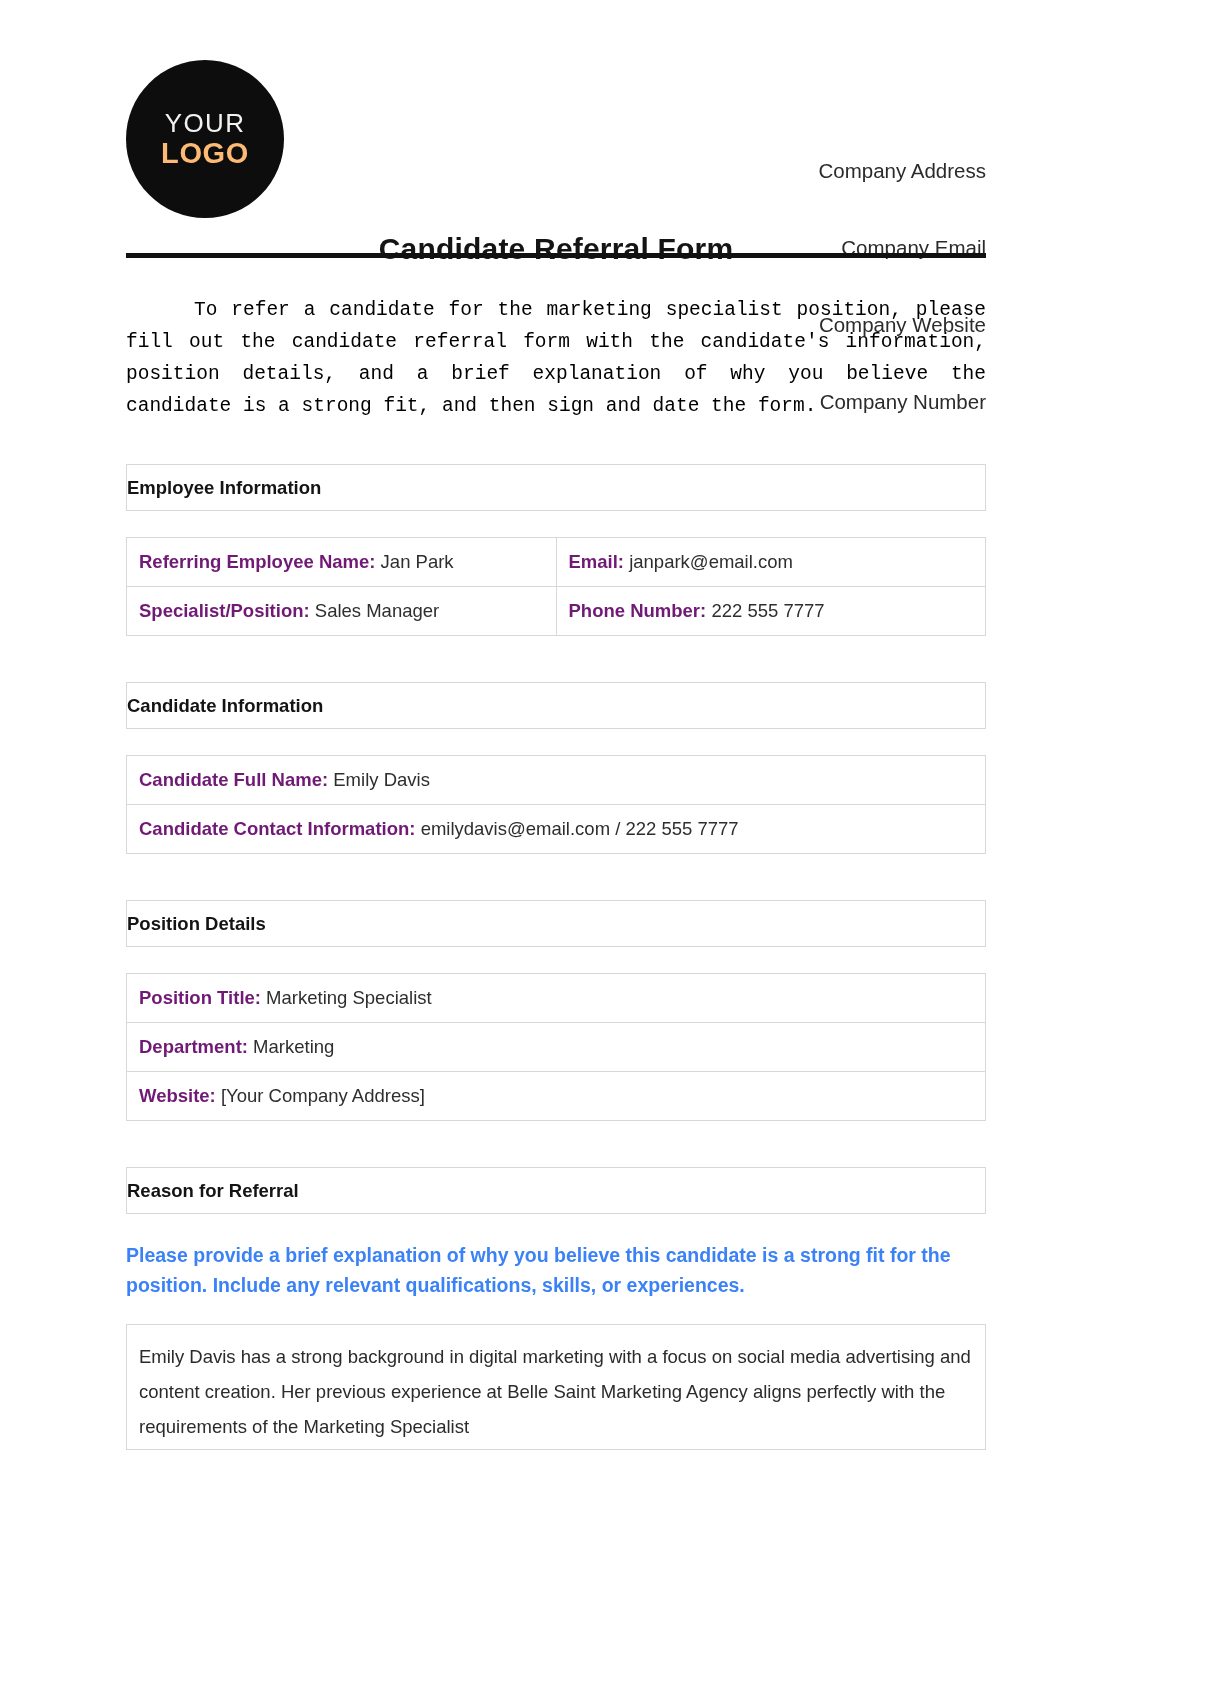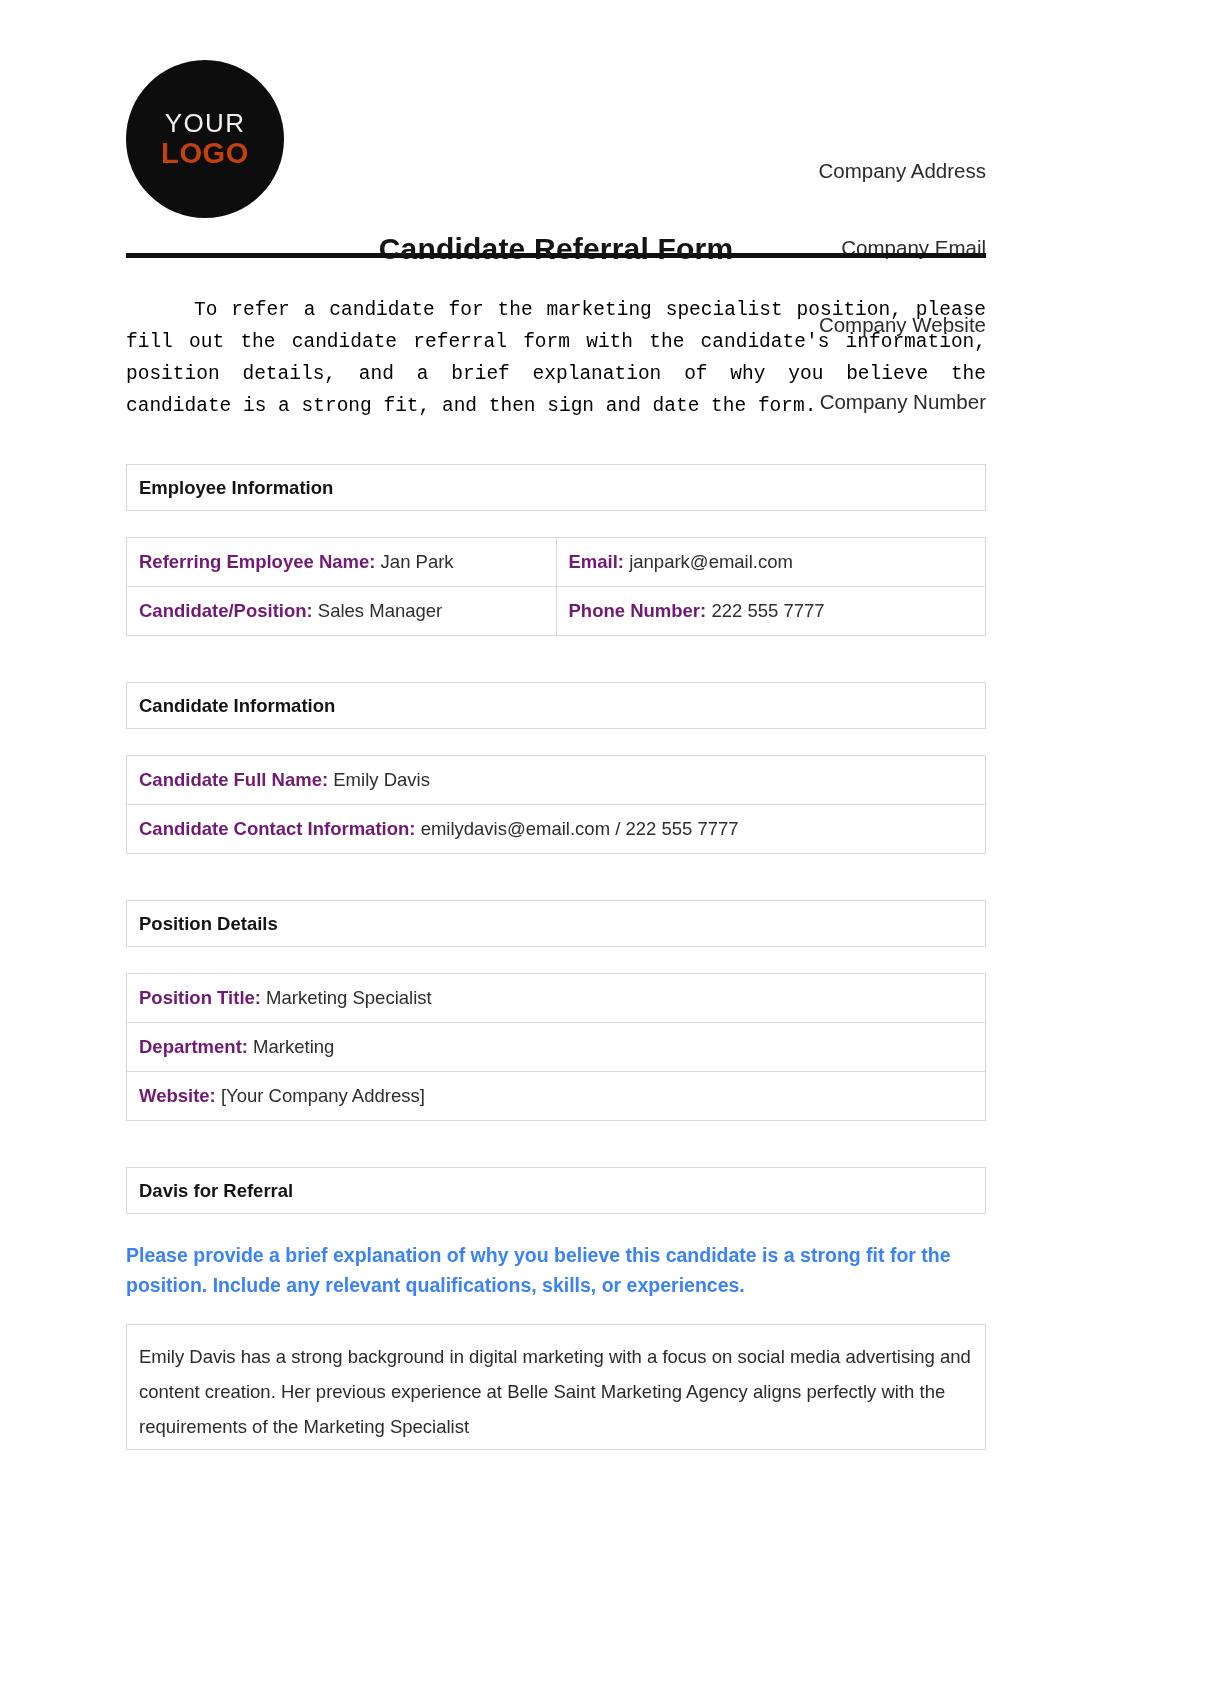--- a/index.html
+++ b/index.html
@@ -50,21 +50,21 @@
     line-height: 1;
   }
   .logo-top {
     color: #f2f2f2;
     font-size: 26px;
     letter-spacing: 1.4px;
     font-weight: 400;
     margin-bottom: 3px;
   }
   .logo-bottom {
-    color: #c2410c;
+    color: #fdba74;
     font-size: 29px;
     letter-spacing: 0.6px;
     font-weight: 700;
   }
   .company-block {
     position: absolute;
     right: 0;
     top: 108px;
     text-align: right;
     font-size: 20.5px;
@@ -106,21 +106,21 @@
     font-family: Liberation Mono, monospace;
   }
 
   
   .section-box {
     border: 1px solid #d8d8d8;
     box-sizing: border-box;
     height: 47px;
     display: flex;
     align-items: center;
-    padding-left: 12px;
+    padding-left: 0;
     font-size: 18.5px;
     font-weight: 700;
     color: #141414;
     background: #ffffff;
   }
   .sp-emp   { margin-top: 42px; }
   .sp-cand  { margin-top: 46px; }
   .sp-pos   { margin-top: 46px; align-items: center; }
   .sp-reason{ margin-top: 46px; }
 
@@ -217,21 +217,21 @@
             <span class="lbl">Referring Employee Name:</span>
             <span class="val">Jan Park</span>
           </td>
           <td>
             <span class="lbl">Email:</span>
             <span class="val">janpark@email.com</span>
           </td>
         </tr>
         <tr>
           <td>
-            <span class="lbl">Candidate/Position:</span>
+            <span class="lbl">Specialist/Position:</span>
             <span class="val">Sales Manager</span>
           </td>
           <td>
             <span class="lbl">Phone Number:</span>
             <span class="val">222 555 7777</span>
           </td>
         </tr>
       </tbody>
     </table>
 
@@ -277,21 +277,21 @@
         <tr>
           <td>
             <span class="lbl">Website:</span>
             <span class="val">[Your Company Address]</span>
           </td>
         </tr>
       </tbody>
     </table>
 
     <div class="section-box sp-reason">
-      <span>Davis for Referral</span>
+      <span>Reason for Referral</span>
     </div>
 
     <p class="reason-instruction">Please provide a brief explanation of why you believe this candidate is a strong fit for the position. Include any relevant qualifications, skills, or experiences.</p>
 
     <div class="answer-box">
       <p class="answer-text">Emily Davis has a strong background in digital marketing with a focus on social media advertising and content creation. Her previous experience at Belle Saint Marketing Agency aligns perfectly with the requirements of the Marketing Specialist</p>
     </div>
 
   </div>
 

